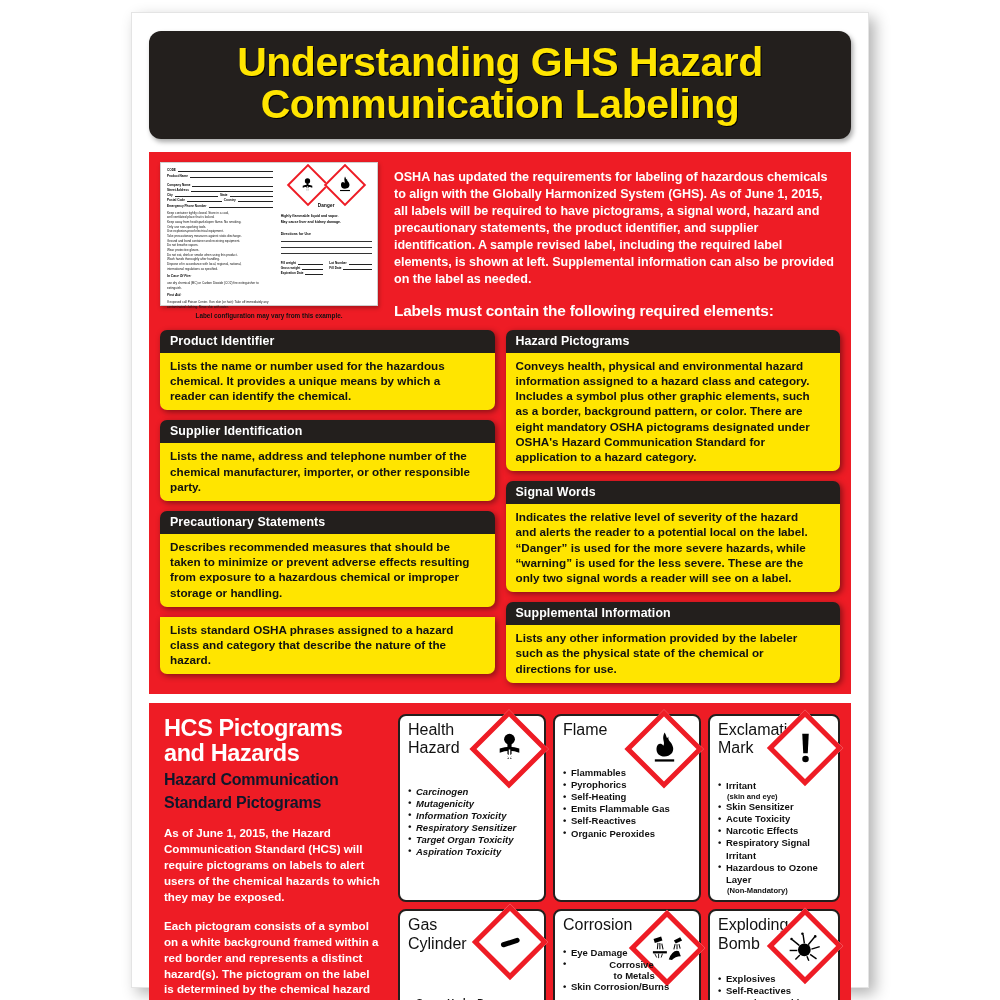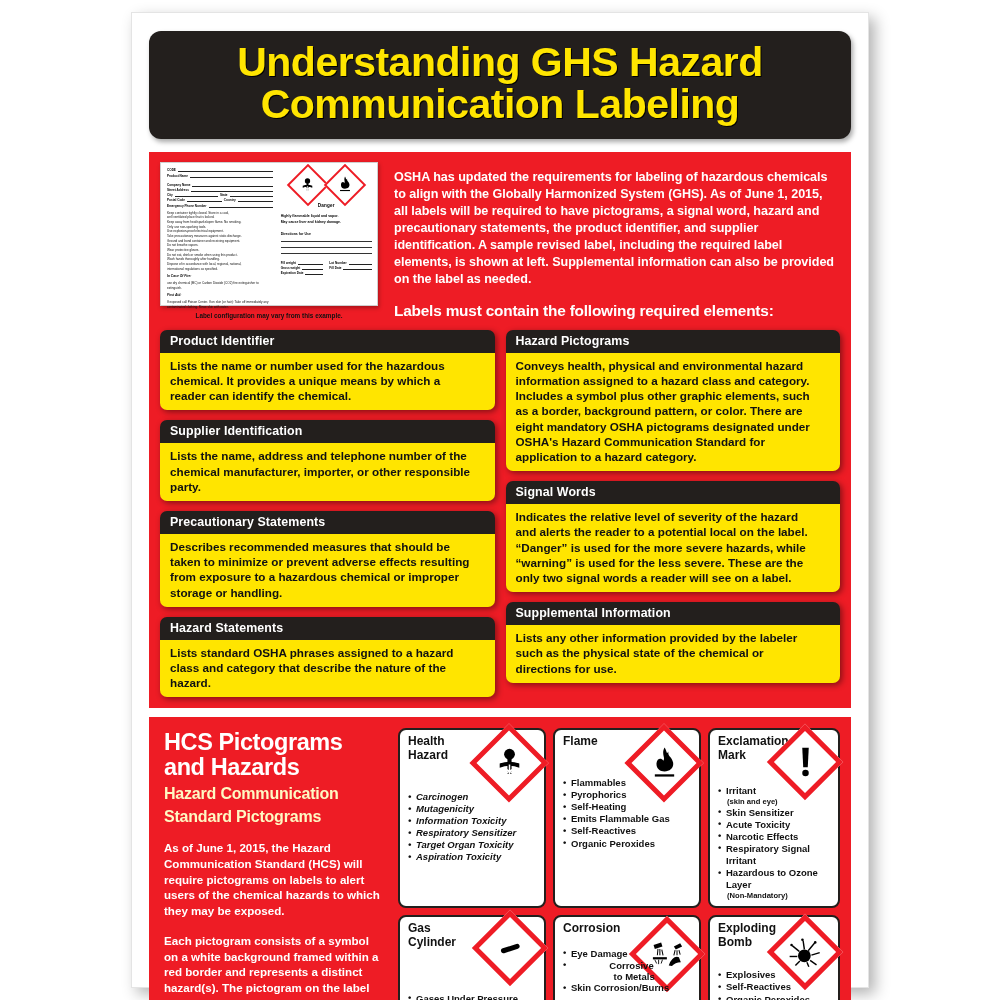--- a/index.html
+++ b/index.html
@@ -110,31 +110,31 @@
 
   
   .lower {
     background: #ee1c25;
     margin-top: 9px;
     padding: 11px 11px 12px 11px;
     display: flex; gap: 10px;
   }
   .lower-left { width: 228px; flex: 0 0 228px; padding: 2px 6px 0 4px; }
   .hcs-h1 { color:#fff; font-weight:bold; font-size:23.5px; line-height:1.06; letter-spacing:-.4px;}
-  .hcs-h2 { color:#fef9c3; font-weight:bold; font-size:16px; line-height:1.12; margin-top:5px; letter-spacing:-.2px;}
+  .hcs-h2 { color:#0f172a; font-weight:bold; font-size:16px; line-height:1.12; margin-top:5px; letter-spacing:-.2px;}
   .hcs-p { color:#fff; font-weight:bold; font-size:11.6px; line-height:1.36; margin-top:14px; }
 
   .picto-grid { flex:1; display:flex; flex-direction:column; gap:7px; }
   .picto-row { display:flex; gap:7px; }
   .pcard {
     background:#fff; border:2.5px solid #231f1d; border-radius:8px;
     padding:5px 7px 5px 8px; position:relative; flex:1;
     min-height: 0;
   }
-  .pcard .ttl { font-weight:bold; font-size:12px; color:#111; line-height:1.15; }
+  .pcard .ttl { font-weight:normal; font-size:16px; color:#111; line-height:1.15; }
   .pcard ul { list-style:none; margin-top:4px; }
   .pcard li { font-weight:bold; font-size:9.5px; color:#111; line-height:1.27; padding-left:8px; position:relative; }
   .pcard li::before { content:"•"; position:absolute; left:0; top:-0.5px; }
   .pcard li .fine { font-size:7.6px; display:block; padding-left:1px; }
 
   
   .dmd { position:relative; display:inline-block; }
   .dmd .frame {
     width:100%; height:100%;
     background:#fff;
@@ -298,21 +298,20 @@
           </div>
           <div class="ebox">
             <div class="hd">Supplier Identification</div>
             <div class="bd">Lists the name, address and telephone number of the chemical manufacturer, importer, or other responsible party.</div>
           </div>
           <div class="ebox">
             <div class="hd">Precautionary Statements</div>
             <div class="bd">Describes recommended measures that should be taken to minimize or prevent adverse effects resulting from exposure to a hazardous chemical or improper storage or handling.</div>
           </div>
           <div class="ebox">
-            <div class="hd">Hazard Statements</div>
             <div class="bd">Lists standard OSHA phrases assigned to a hazard class and category that describe the nature of the hazard.</div>
           </div>
         </div>
         <div class="boxcol">
           <div class="ebox">
             <div class="hd">Hazard Pictograms</div>
             <div class="bd">Conveys health, physical and environmental hazard information assigned to a hazard class and category. Includes a symbol plus other graphic elements, such as a border, background pattern, or color. There are eight mandatory OSHA pictograms designated under OSHA's Hazard Communication Standard for application to a hazard category.</div>
           </div>
           <div class="ebox">
             <div class="hd">Signal Words</div>

